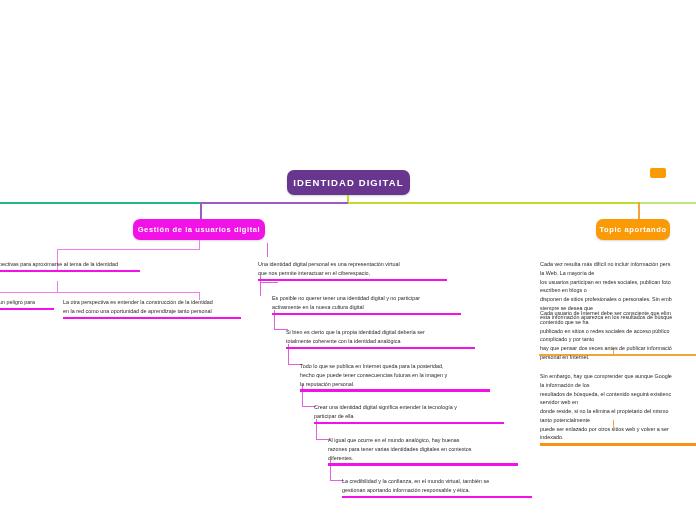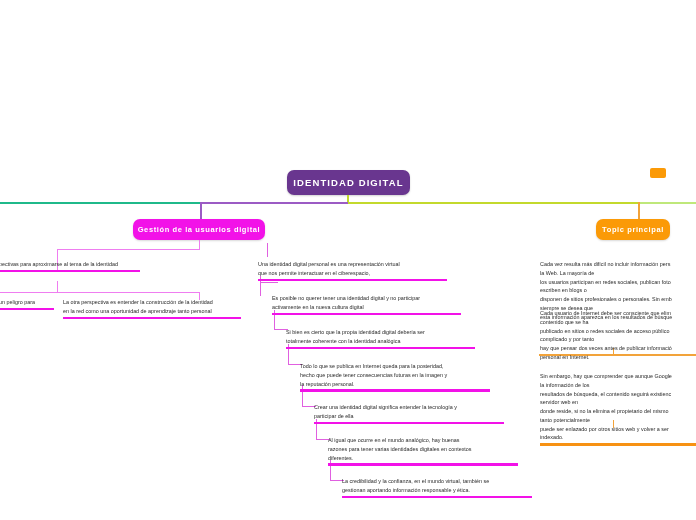--- a/index.html
+++ b/index.html
@@ -116,21 +116,21 @@
   <div class="line h c-purple" style="left:200px; top:229px; width:8px;"></div>
 
   <div class="line v c-orange" style="left:638px; top:202px; height:28px;"></div>
   <div class="line h c-orange" style="left:630px; top:229px; width:10px;"></div>
 
   <div class="pill pill-branch-left">
     <span>Gestión de la usuarios digital</span>
   </div>
 
   <div class="pill pill-branch-right">
-    <span>Topic principal</span>
+    <span>Topic aportando</span>
   </div>
 
   <div class="line thin-v c-mag" style="left:199px; top:240px; height:10px;"></div>
   <div class="line thin-h c-mag" style="left:57px; top:249px; width:143px;"></div>
   <div class="line thin-v c-mag" style="left:57px; top:249px; height:22px;"></div>
 
   <div class="line thin-v c-mag" style="left:57px; top:281px; height:12px;"></div>
   <div class="line thin-h c-mag" style="left:0px; top:292px; width:200px;"></div>
   <div class="line thin-v c-mag" style="left:199px; top:292px; height:8px;"></div>
 

